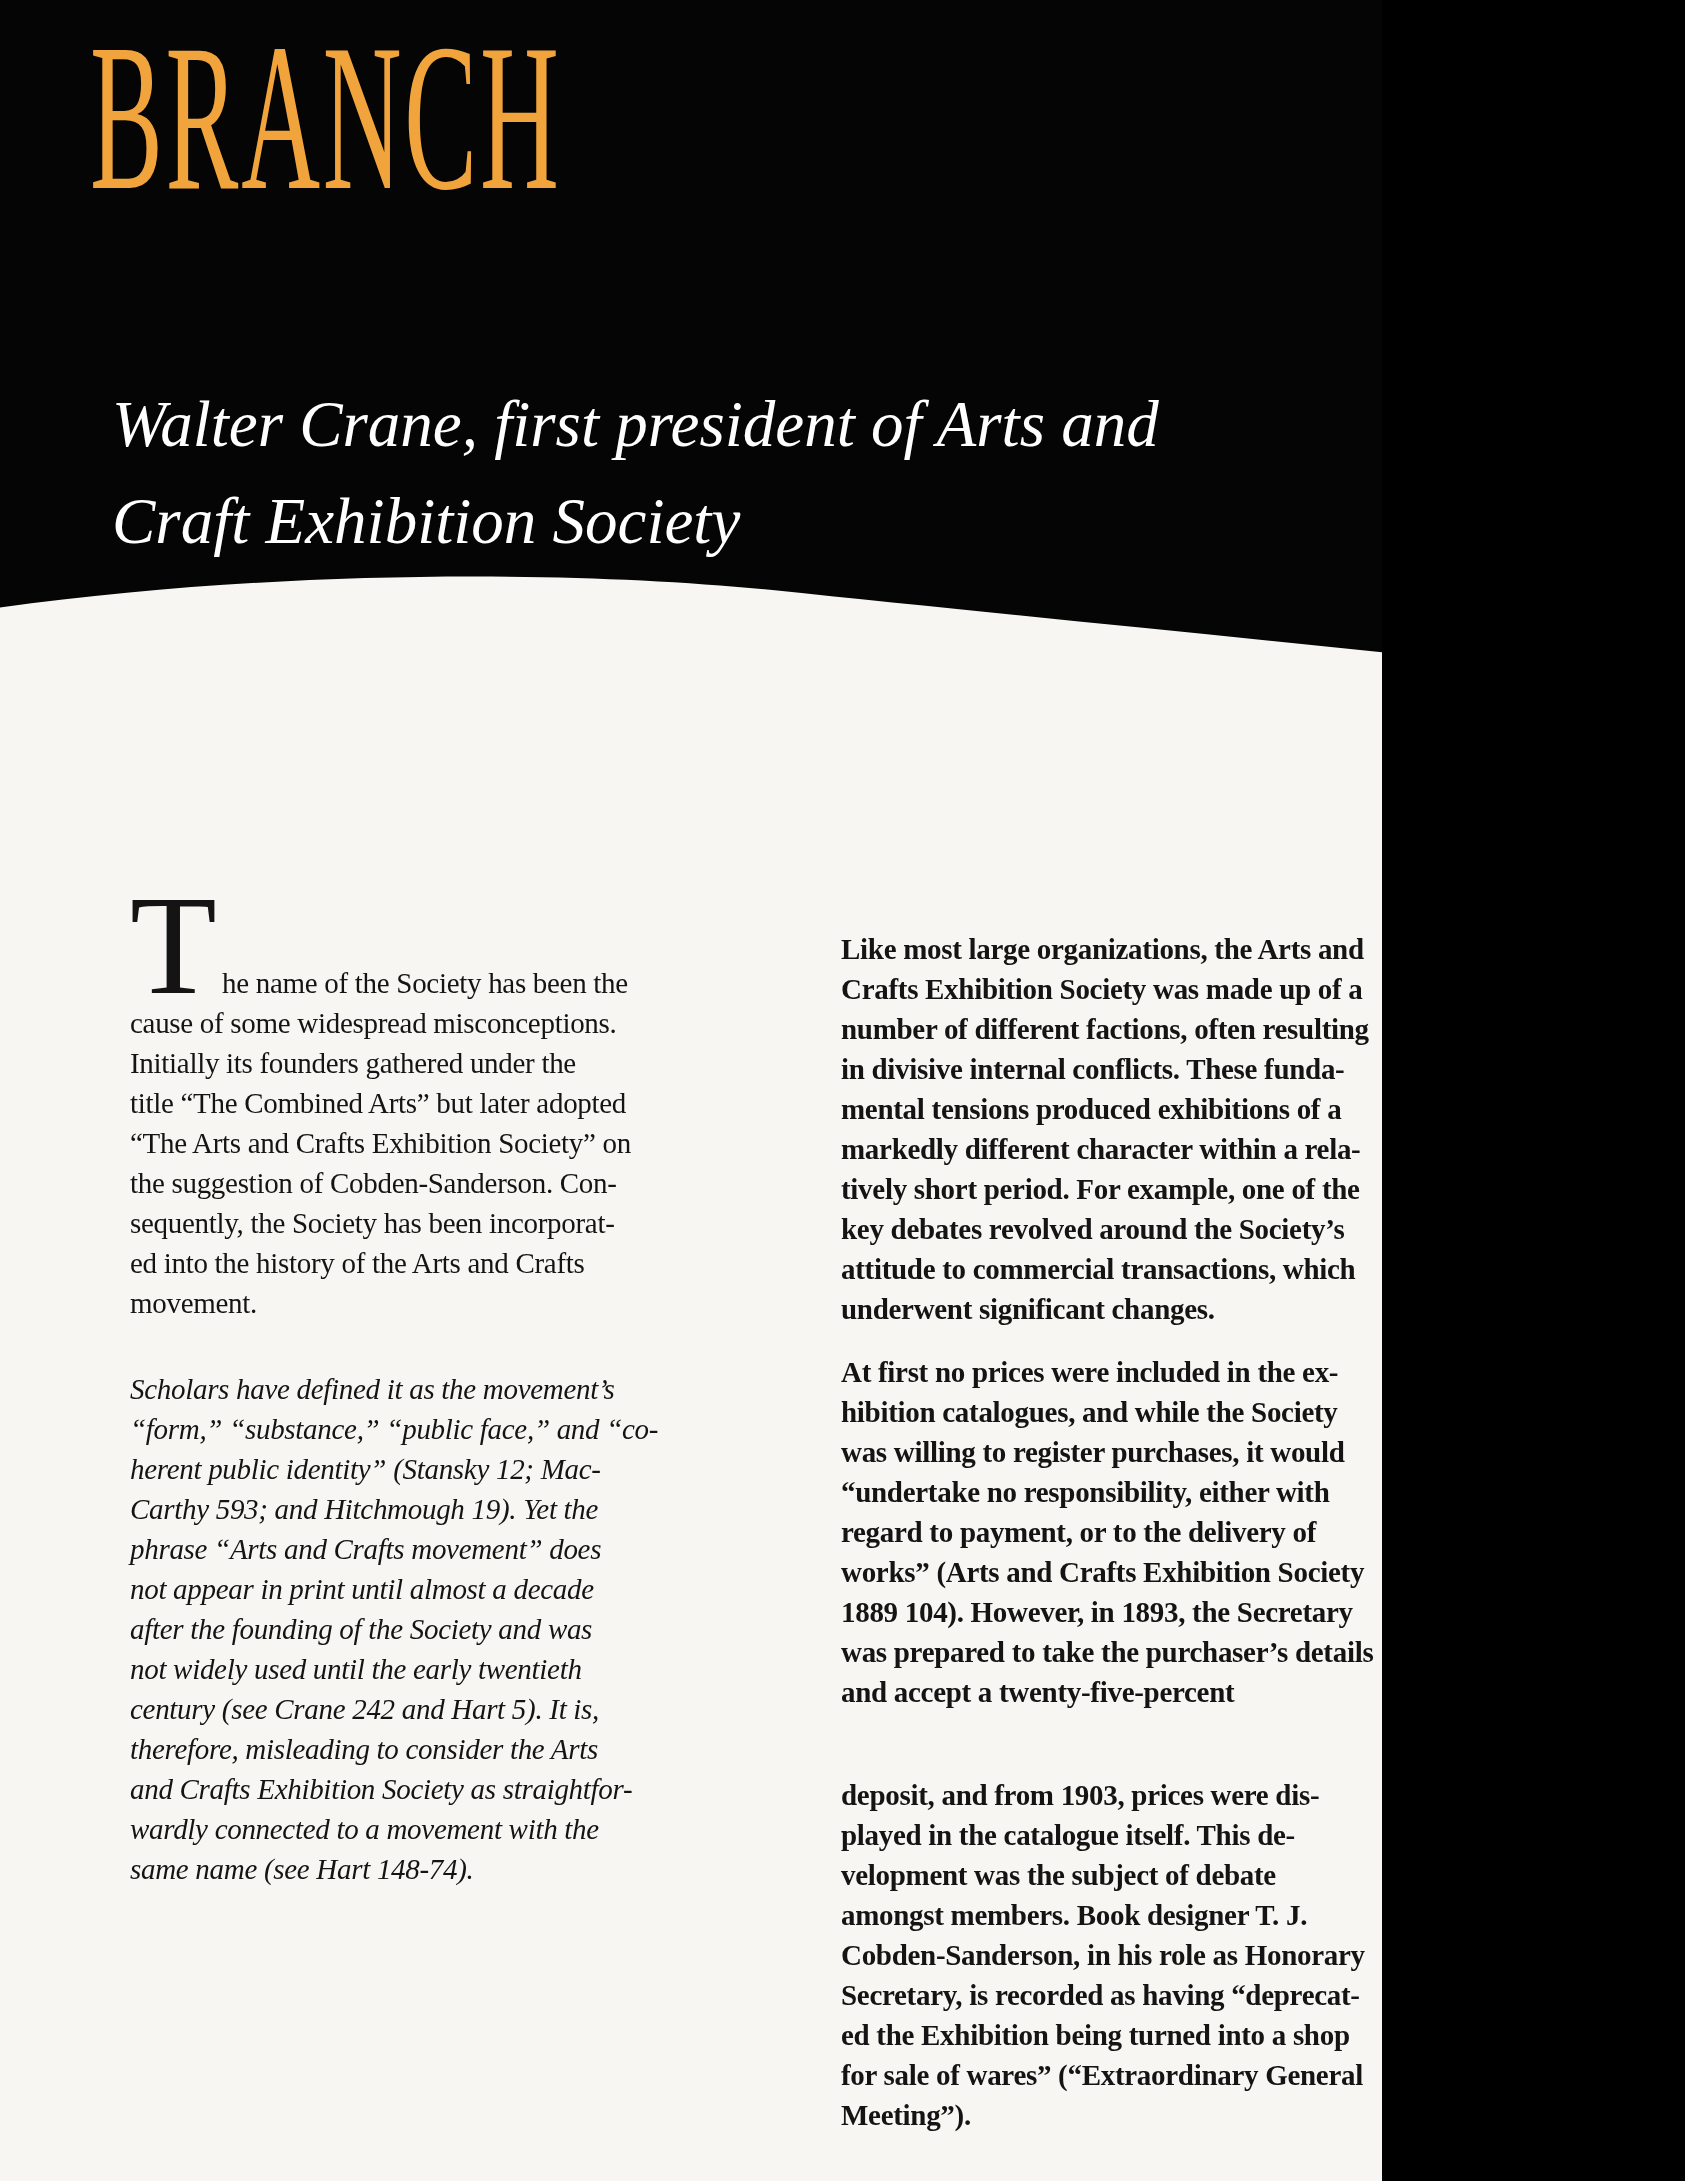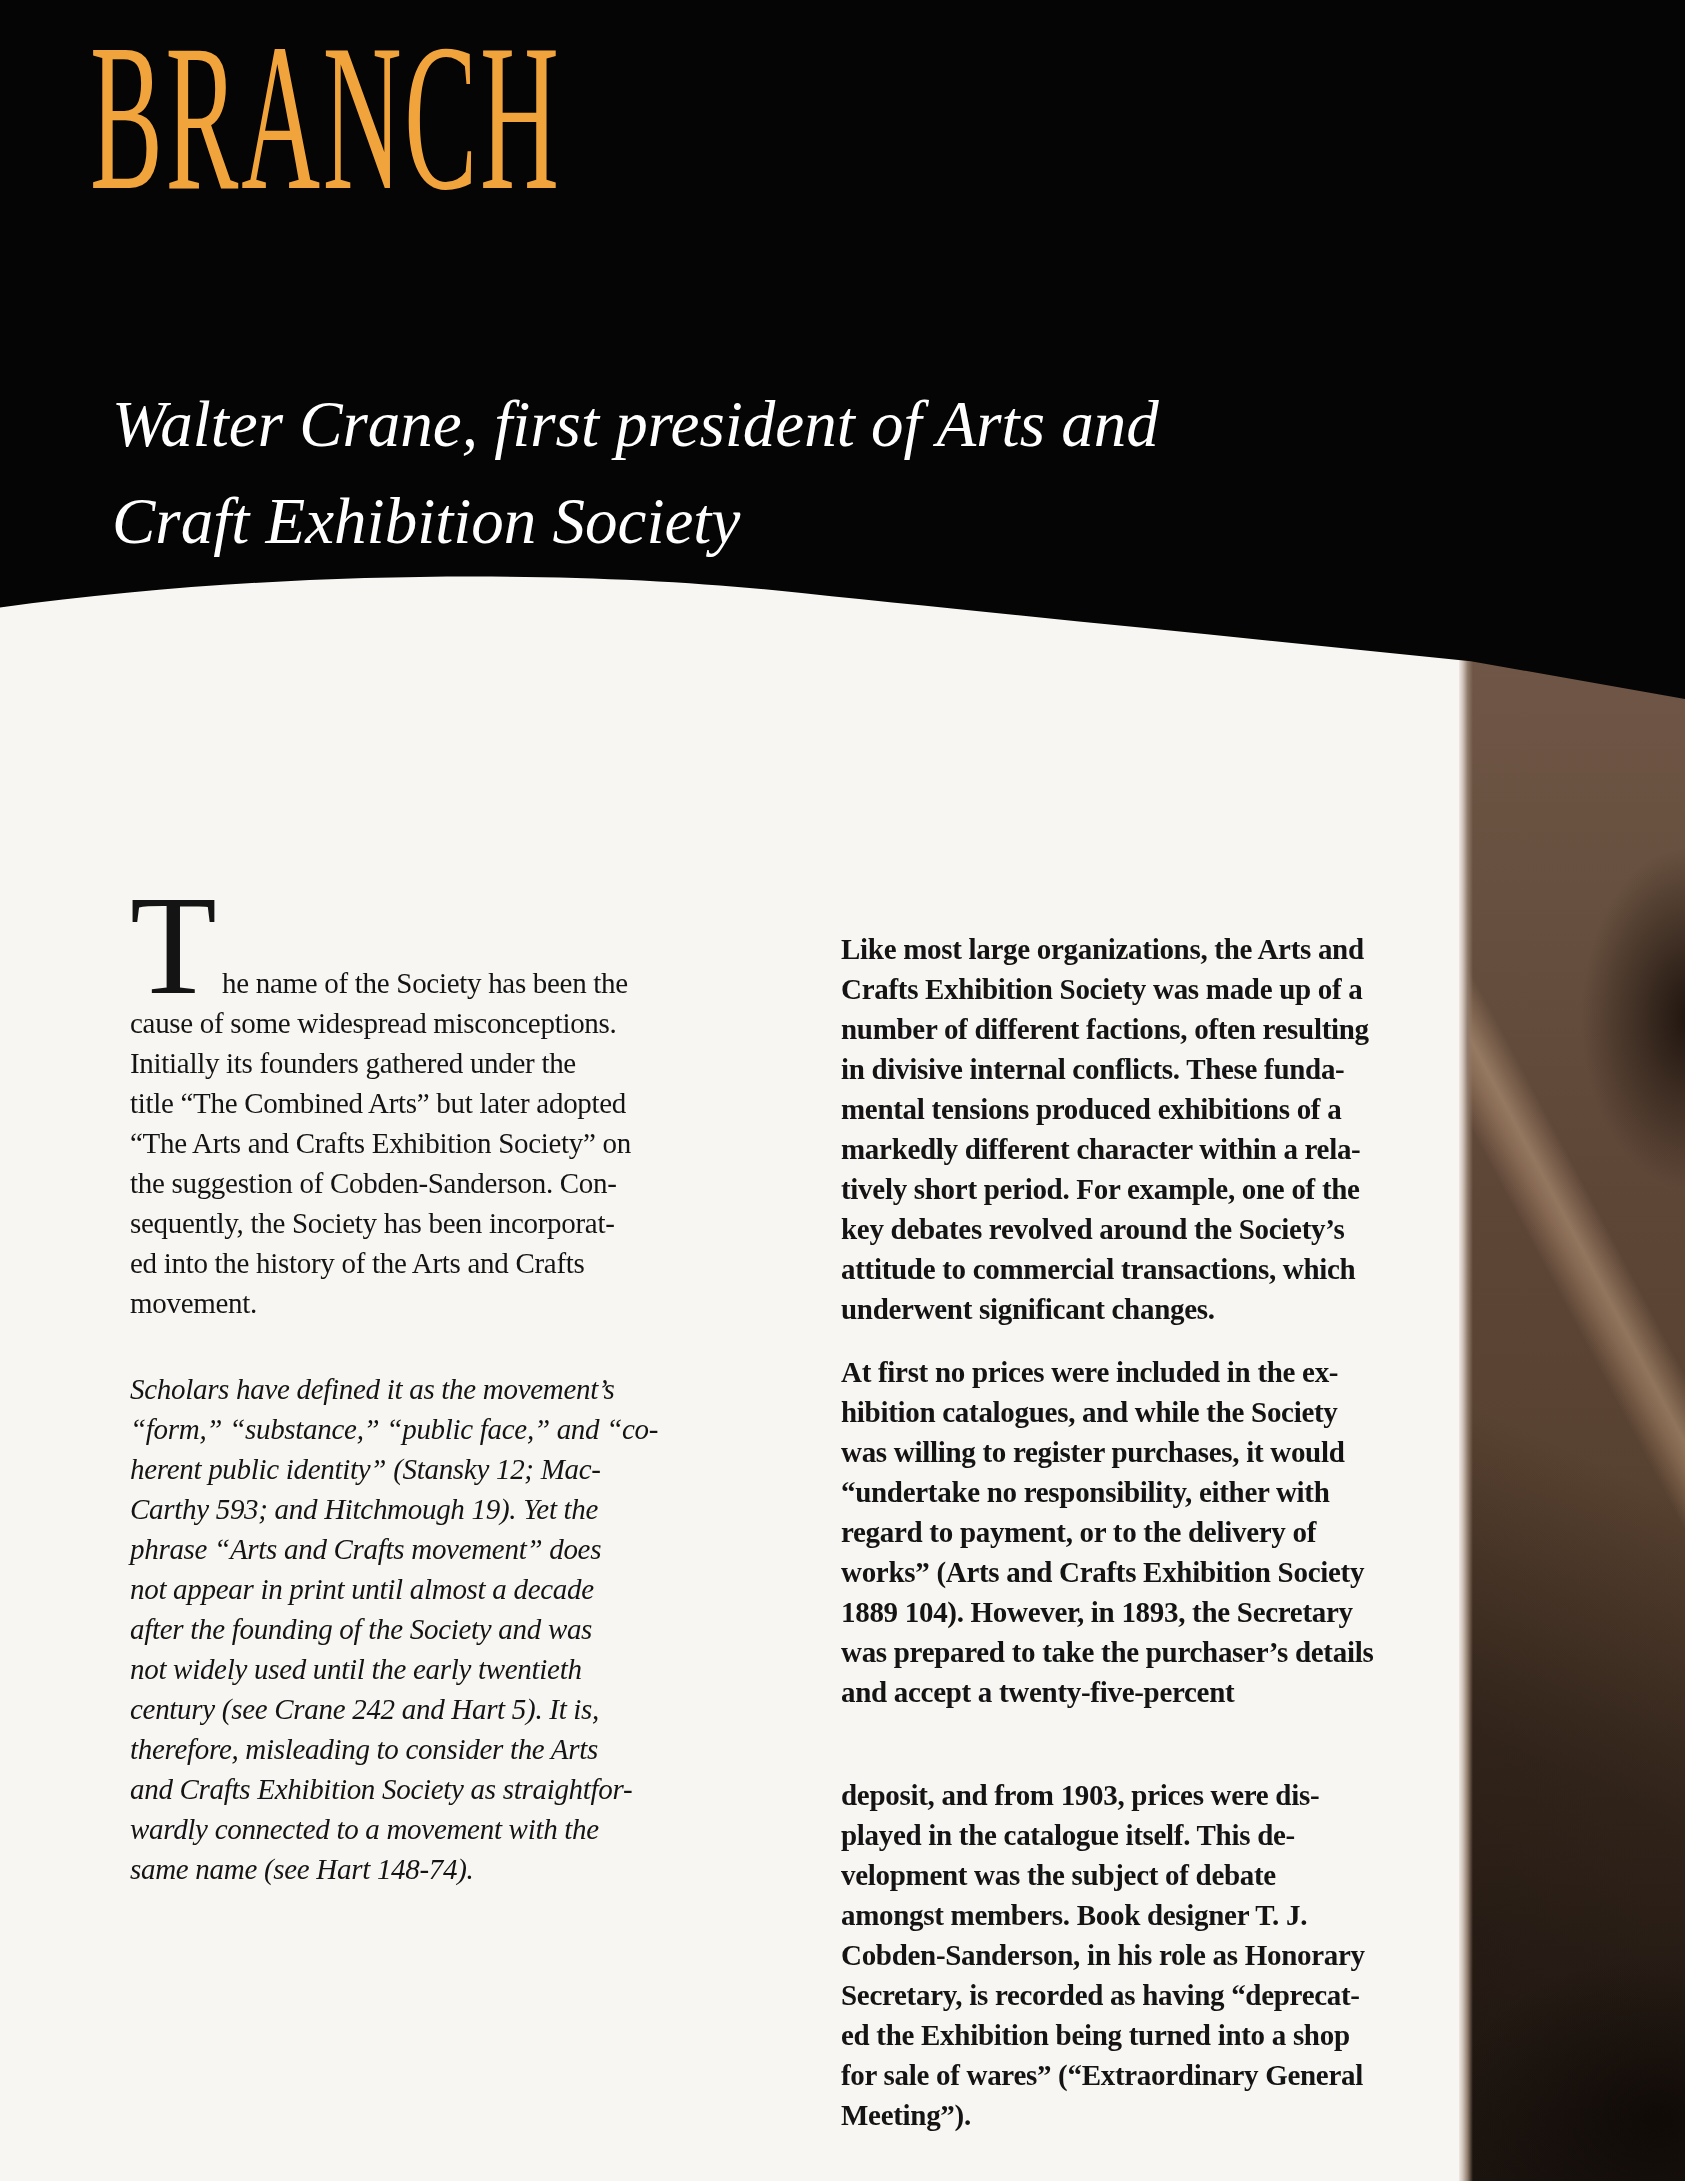--- a/index.html
+++ b/index.html
@@ -1,18 +1,18 @@
 <!DOCTYPE html>
 <html style="font-size:14px"><head>
 <meta charset="utf-8">
 <style>
   html, body { margin: 0; padding: 0; background: #000; }
   .canvas {
     position: relative;
-    width: 1685px;
+    width: 1382px;
     height: 2181px;
     background: #f8f6f3;
     overflow: hidden;
     font-family: "Liberation Serif", serif;
   }
 
   
   .photo-strip {
     position: absolute;
     left: 1459px;

